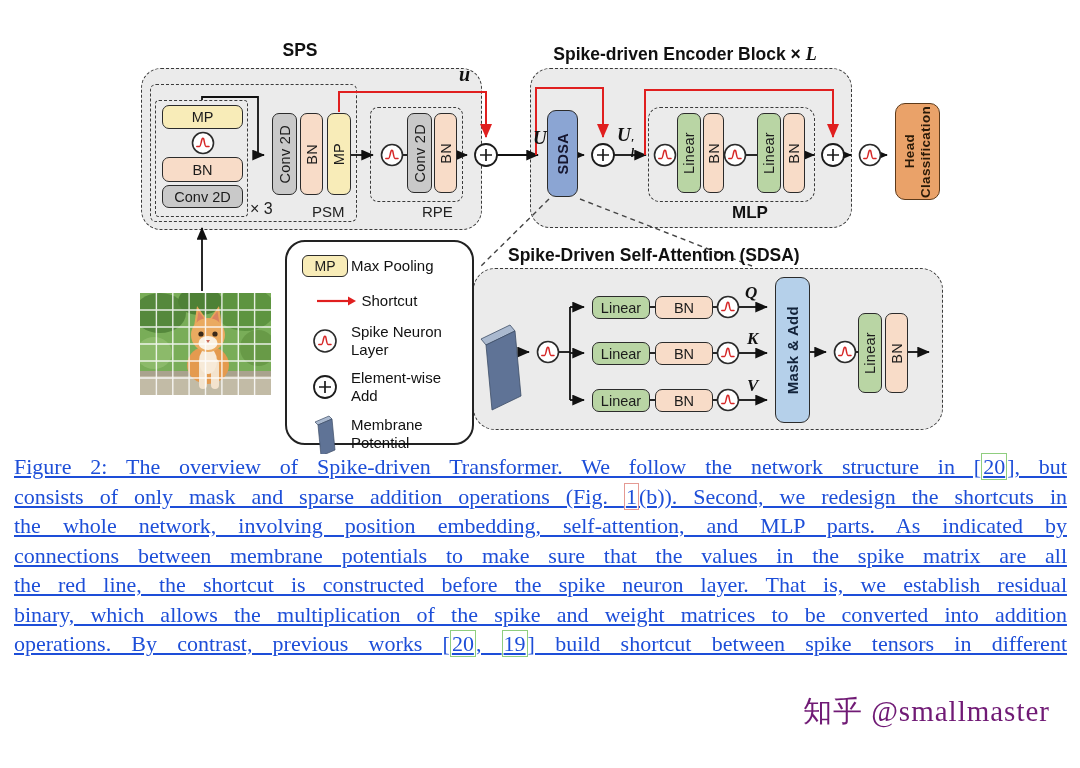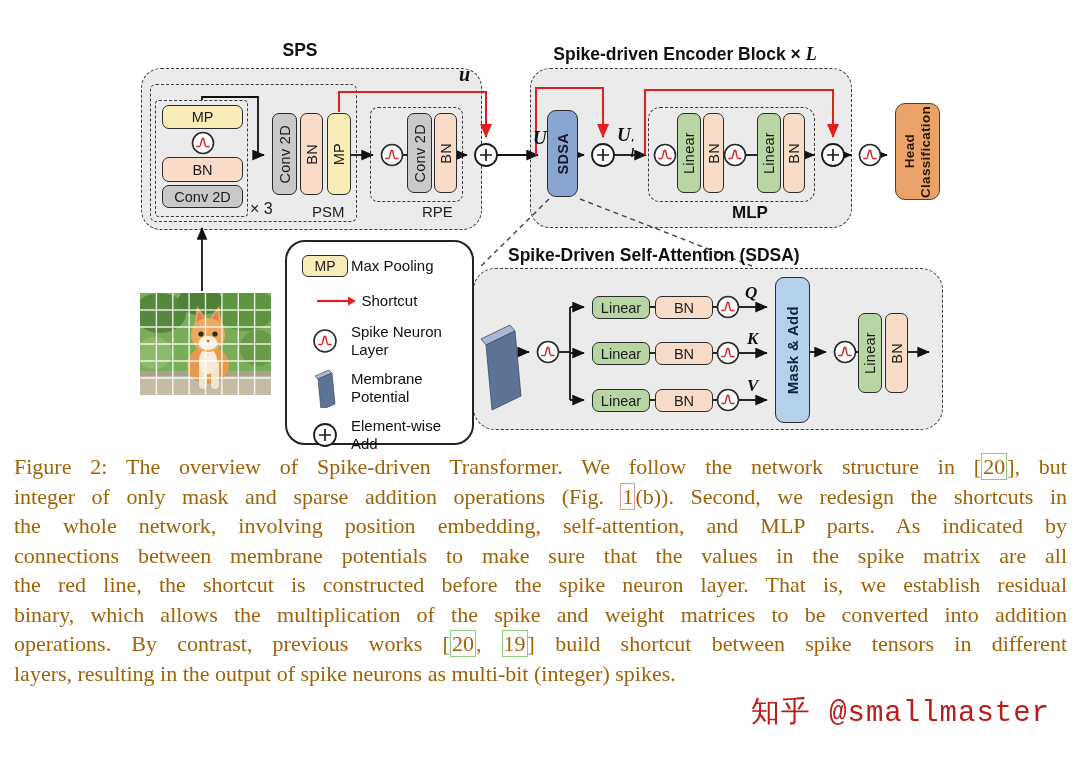--- a/index.html
+++ b/index.html
@@ -21,29 +21,29 @@
   .stack{display:inline-flex;flex-direction:column;font-size:12px;line-height:10px;
          vertical-align:-6px;}
   
   #legend{position:absolute;left:285px;top:240px;width:173px;height:193px;background:#fff;
           border:2px solid #222;border-radius:20px;padding:8px 0 0 12px;}
   .lrow{display:flex;align-items:center;margin-bottom:4px;}
   .licon{width:52px;display:flex;justify-content:center;flex:0 0 52px;}
   .ltext{font-size:15px;color:#111;line-height:18px;width:100px;}
   
   #caption{position:absolute;left:14px;top:452px;width:1053px;
-           font-family:"Liberation Serif",serif;font-size:22px;color:#a16207;
-           line-height:29.5px;}
+           font-family:"Liberation Serif",serif;font-size:22px;color:#1d4ed8;
+           line-height:29.5px;text-decoration:underline;}
   .capline{text-align:justify;text-align-last:justify;}
   .capline.last{text-align-last:auto;}
   .cg{border:1.5px solid #8fce7f;padding:0 1px;}
   .cr{border:1.5px solid #e59a93;padding:0 1px;}
-  #watermark{position:absolute;right:30px;top:692px;font-size:29px;color:#b91c1c;
+  #watermark{position:absolute;right:30px;top:692px;font-size:29px;color:#701a75;
              letter-spacing:1px;text-shadow:1px 1px 1px rgba(255,255,255,.9);
-             font-family:Liberation Mono, monospace;margin-left:21px;}
+             font-family:Liberation Serif, serif;margin-left:21px;}
   svg{display:block;}
 </style>
 </head>
 <body>
 
 <div id="page">
 
   <div class="dashbox grayfill" style="left:141px;top:68px;width:341px;height:162px;border-radius:20px;"></div>
   <div class="dashbox grayfill" style="left:530px;top:68px;width:322px;height:160px;border-radius:20px;"></div>
   <div class="dashbox grayfill" style="left:473px;top:268px;width:470px;height:162px;border-radius:22px;"></div>
@@ -230,37 +230,37 @@
     </div>
     <div class="lrow" style="height:42px;">
       <span class="licon">
         <svg width="26" height="26" viewBox="-13 -13 26 26">
             <circle r="11" fill="#fff" stroke="#2b2b2b" stroke-width="1.6"></circle>
             <path d="M-6.2 3.4 H-3.4 C-2.6 3.4 -2.1 0.4 -1.3 -2.8 C-0.8 -5 0.4 -5.6 0.9 -3.4 C1.5 -0.6 1.9 3.4 3 3.4 H6" fill="none" stroke="#d62727" stroke-width="1.5" stroke-linecap="round"></path>
           </svg>
       </span>
       <span class="ltext">Spike Neuron Layer</span>
     </div>
+    <div class="lrow" style="height:42px;">
+      <span class="licon">
+        <svg width="26" height="26" viewBox="-13 -13 26 26">
+            <circle r="11" fill="#fff" stroke="#1c1c1c" stroke-width="1.8"></circle>
+            <path d="M-6 0 H6 M0 -6 V6" stroke="#1c1c1c" stroke-width="1.7"></path>
+          </svg>
+      </span>
+      <span class="ltext">Element-wise Add</span>
+    </div>
     <div class="lrow" style="height:44px;">
       <span class="licon">
         <svg width="26" height="40" viewBox="0 0 26 40">
             <polygon points="3,8 17,2 20,5 6,11" fill="#aab9cf" stroke="#3c4c66" stroke-width="0.7"></polygon>
             <polygon points="6,11 20,5 23,36 9,42" fill="#5f7396" stroke="#3c4c66" stroke-width="0.7"></polygon>
           </svg>
       </span>
       <span class="ltext">Membrane Potential</span>
-    </div>
-    <div class="lrow" style="height:42px;">
-      <span class="licon">
-        <svg width="26" height="26" viewBox="-13 -13 26 26">
-            <circle r="11" fill="#fff" stroke="#1c1c1c" stroke-width="1.8"></circle>
-            <path d="M-6 0 H6 M0 -6 V6" stroke="#1c1c1c" stroke-width="1.7"></path>
-          </svg>
-      </span>
-      <span class="ltext">Element-wise Add</span>
     </div>
   </div>
 
   <svg class="abs" style="left:140px;top:293px;" width="131" height="102" viewBox="0 0 131 102">
     <rect width="131" height="102" fill="#79ad58"></rect>
     <ellipse cx="20" cy="20" rx="26" ry="20" fill="#55883c"></ellipse>
     <ellipse cx="105" cy="16" rx="30" ry="22" fill="#5d9440"></ellipse>
     <ellipse cx="60" cy="8" rx="22" ry="14" fill="#4e8136"></ellipse>
     <ellipse cx="14" cy="60" rx="18" ry="16" fill="#8cba6a"></ellipse>
     <ellipse cx="118" cy="55" rx="18" ry="18" fill="#689a47"></ellipse>
@@ -280,24 +280,23 @@
     <circle cx="75" cy="41" r="2.6" fill="#3a2a1a"></circle>
     <polygon points="66,47 70,47 68,50" fill="#c96a5a"></polygon>
     <g stroke="#ffffff" stroke-width="1.4" opacity="0.85">
       <path d="M16.4 0 V102 M32.8 0 V102 M49.1 0 V102 M65.5 0 V102 M81.9 0 V102 M98.3 0 V102 M114.6 0 V102"></path>
       <path d="M0 17 H131 M0 34 H131 M0 51 H131 M0 68 H131 M0 85 H131"></path>
     </g>
   </svg>
 
   <div id="caption">
     <div class="capline"><span>Figure 2: The overview of Spike-driven Transformer. We follow the network structure in [</span><span class="cg">20</span><span>], but</span></div>
-    <div class="capline"><span>integer of only mask and sparse addition operations (Fig. </span><span class="cr">1</span><span>(b)). Second, we redesign the shortcuts in</span></div>
+    <div class="capline"><span>consists of only mask and sparse addition operations (Fig. </span><span class="cr">1</span><span>(b)). Second, we redesign the shortcuts in</span></div>
     <div class="capline">the whole network, involving position embedding, self-attention, and MLP parts.  As indicated by</div>
     <div class="capline">connections between membrane potentials to make sure that the values in the spike matrix are all</div>
     <div class="capline">the red line, the shortcut is constructed before the spike neuron layer. That is, we establish residual</div>
     <div class="capline">binary, which allows the multiplication of the spike and weight matrices to be converted into addition</div>
     <div class="capline"><span>operations.  By contrast, previous works [</span><span class="cg">20</span><span>, </span><span class="cg">19</span><span>] build shortcut between spike tensors in different</span></div>
-    <div class="capline last">layers, resulting in the output of spike neurons as multi-bit (integer) spikes.</div>
   </div>
 
   <div id="watermark">知乎 @smallmaster</div>
 
 </div>
 
 </body></html>

